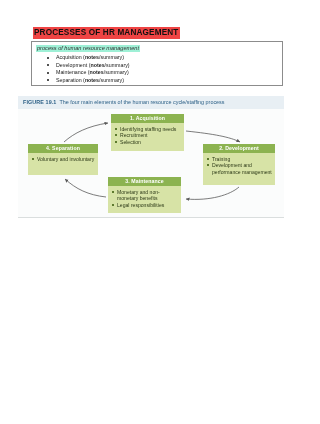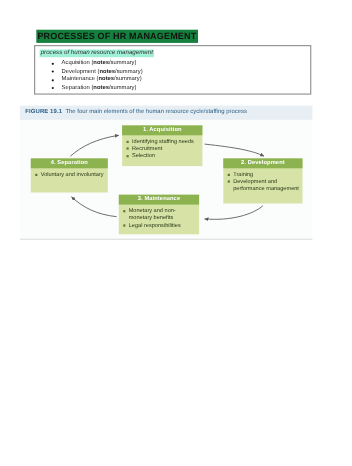--- a/index.html
+++ b/index.html
@@ -17,21 +17,21 @@
 
   
   #page-heading {
     position: absolute;
     left: 33px;
     top: 27px;
     font-size: 8.2px;
     font-weight: bold;
     letter-spacing: 0.15px;
     color: #111111;
-    background: #15803d;
+    background: #ef4444;
     padding: 1px 2px 1px 1px;
     line-height: 10px;
     white-space: nowrap;
   }
 
   
   #notes-box {
     position: absolute;
     left: 31px;
     top: 41px;

